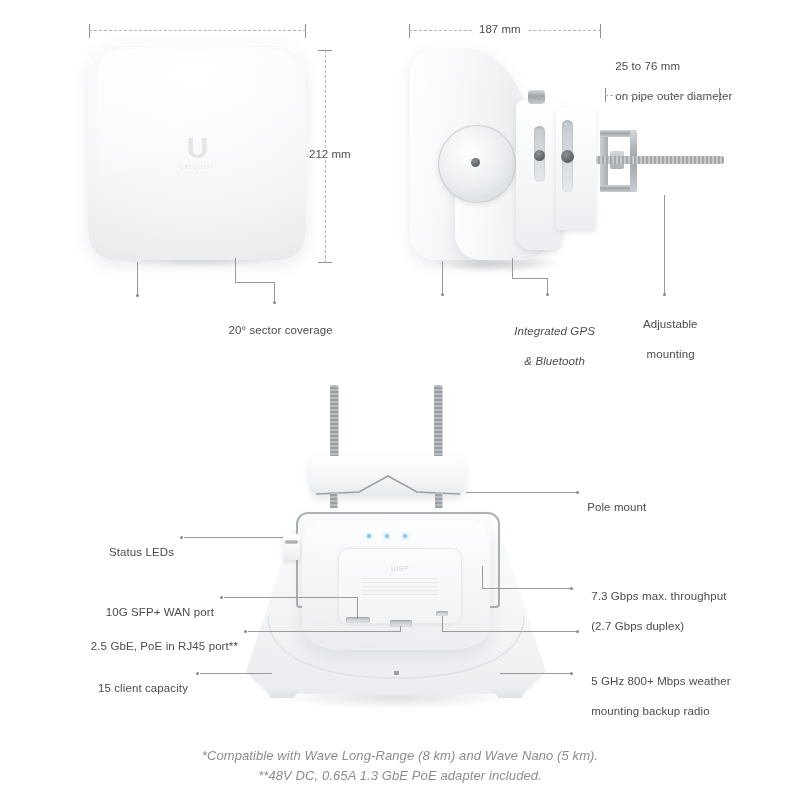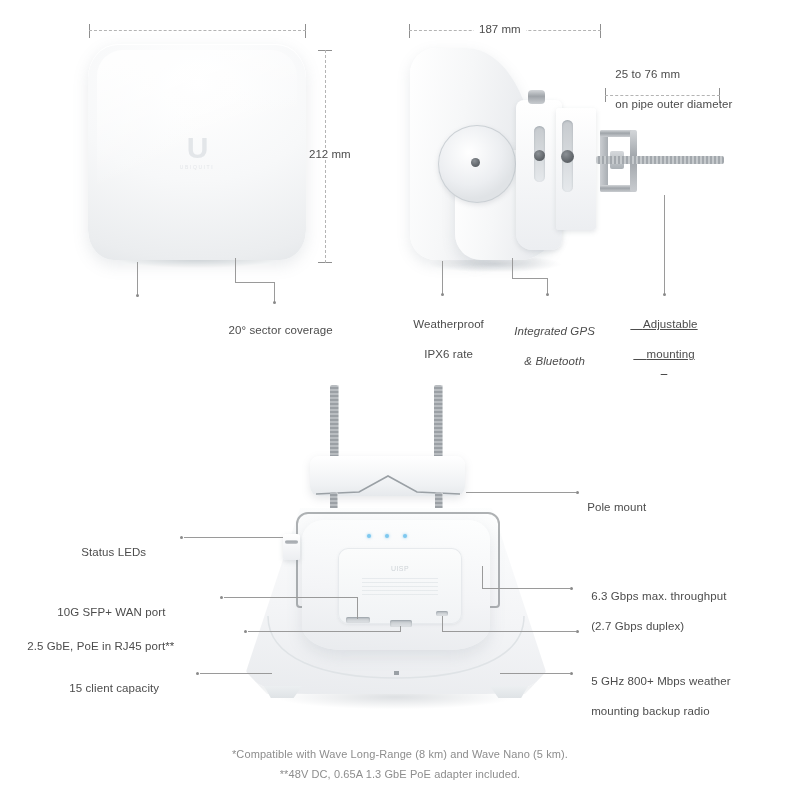--- a/index.html
+++ b/index.html
@@ -26,36 +26,37 @@
   
   .lbl {
     position: absolute;
     font-size: 11.5px;
     line-height: 15px;
     color: #4c4c4c;
     white-space: pre;
     letter-spacing: 0.1px;
   }
   .lbl.c { text-align: center; }
-  .lbl.r { text-align: left; }
+  .lbl.r { text-align: right; }
   .dim {
     position: absolute;
     font-size: 11.5px;
     color: #4c4c4c;
     background: #ffffff;
     padding: 0 5px;
     white-space: nowrap;
   }
   .foot {
     position: absolute;
     width: 800px;
     text-align: center;
-    font-size: 11px;
+    font-size: 13px;
     color: #8d8d8d;
     letter-spacing: 0.1px;
+    font-style: italic;
   }
 
   
   .ln-h { position: absolute; height: 1px; background: #9a9a9a; }
   .ln-v { position: absolute; width: 1px; background: #9a9a9a; }
   .dot {
     position: absolute;
     width: 3px; height: 3px;
     border-radius: 50%;
     background: #8a8a8a;
@@ -235,21 +236,21 @@
   <div class="dot" style="left:273px; top:301px;"></div>
   <div class="lbl c" style="left:209px; top:308px; width:130px;">
     <span>20° sector coverage</span>
   </div>
 
   <div class="cap-v" style="left:409px; top:24px; height:14px;"></div>
   <div class="cap-v" style="left:600px; top:24px; height:14px;"></div>
   <div class="dash-h" style="left:409px; top:30px; width:192px;"></div>
   <div class="dim" style="left:474px; top:23px;">187 mm</div>
 
-  <div class="lbl" style="left:602px; top:52px; width:180px;">
+  <div class="lbl" style="left:602px; top:44px; width:180px;">
     <span>25 to 76 mm</span><br>
     <span>on pipe outer diameter</span>
   </div>
   <div class="cap-v" style="left:605px; top:88px; height:14px;"></div>
   <div class="cap-v" style="left:719px; top:88px; height:14px;"></div>
   <div class="dash-h" style="left:605px; top:95px; width:115px;"></div>
 
   <div class="front-shadow" style="left:400px; top:252px; width:190px; height:24px;"></div>
 
   <div class="side-body" style="left:410px; top:48px; width:125px; height:212px;
@@ -275,37 +276,33 @@
   <div class="metal" style="left:600px; top:130px; width:8px; height:62px; background:linear-gradient(90deg,#cbced2,#a9aeb3);"></div>
   <div class="metal" style="left:600px; top:130px; width:36px; height:7px;"></div>
   <div class="metal" style="left:600px; top:185px; width:36px; height:7px;"></div>
   <div class="metal" style="left:630px; top:130px; width:7px; height:62px;"></div>
   <div class="metal" style="left:610px; top:151px; width:14px; height:18px; background:linear-gradient(180deg,#d6d9dc,#aab0b5);"></div>
   <div class="metal" style="left:596px; top:156px; width:128px; height:8px;
               background: repeating-linear-gradient(90deg,#c6cacd 0 2px,#a3a8ad 2px 4px);"></div>
 
   <div class="ln-v" style="left:442px; top:261px; height:33px;"></div>
   <div class="dot" style="left:441px; top:293px;"></div>
-  <div class="lbl c" style="left:382px; top:302px; width:120px;">
-    <span>Weatherproof</span><br>
-    <span>IPX6 rate</span>
-  </div>
 
   <div class="ln-v" style="left:512px; top:258px; height:21px;"></div>
   <div class="ln-h" style="left:512px; top:278px; width:36px;"></div>
   <div class="ln-v" style="left:547px; top:278px; height:16px;"></div>
   <div class="dot" style="left:546px; top:293px;"></div>
   <div class="lbl c" style="left:488px; top:309px; width:120px;font-style:italic;">
     <span>Integrated GPS</span><br>
     <span>&amp; Bluetooth</span>
   </div>
 
   <div class="ln-v" style="left:664px; top:195px; height:99px;"></div>
   <div class="dot" style="left:663px; top:293px;"></div>
-  <div class="lbl c" style="left:604px; top:302px; width:120px;text-decoration:underline;">
+  <div class="lbl c" style="left:604px; top:302px; width:120px;">
     <span>Adjustable</span><br>
     <span>mounting</span>
   </div>
 
   <div class="ubolt" style="left:330px; top:385px; width:9px; height:95px;"></div>
   <div class="ubolt" style="left:434px; top:385px; width:9px; height:95px;"></div>
 
   <div class="bracket-bar" style="left:310px; top:456px; width:155px; height:40px;"></div>
   <div class="abs" style="left:314px; top:470px; width:148px; height:26px;">
     <svg width="148" height="26" viewBox="0 0 148 26">
@@ -381,21 +378,21 @@
   <div class="ln-h" style="left:466px; top:492px; width:110px;"></div>
   <div class="dot" style="left:576px; top:491px;"></div>
   <div class="lbl" style="left:574px; top:485px; width:180px;">
     <span>Pole mount</span>
   </div>
 
   <div class="ln-v" style="left:482px; top:566px; height:22px;"></div>
   <div class="ln-h" style="left:482px; top:588px; width:88px;"></div>
   <div class="dot" style="left:570px; top:587px;"></div>
   <div class="lbl" style="left:578px; top:574px; width:200px;">
-    <span>6.3 Gbps max. throughput</span><br>
+    <span>7.3 Gbps max. throughput</span><br>
     <span>(2.7 Gbps duplex)</span>
   </div>
 
   <div class="ln-v" style="left:442px; top:616px; height:15px;"></div>
   <div class="ln-h" style="left:442px; top:631px; width:134px;"></div>
   <div class="dot" style="left:576px; top:630px;"></div>
 
   <div class="ln-h" style="left:500px; top:673px; width:70px;"></div>
   <div class="dot" style="left:570px; top:672px;"></div>
   <div class="lbl" style="left:578px; top:659px; width:210px;">

